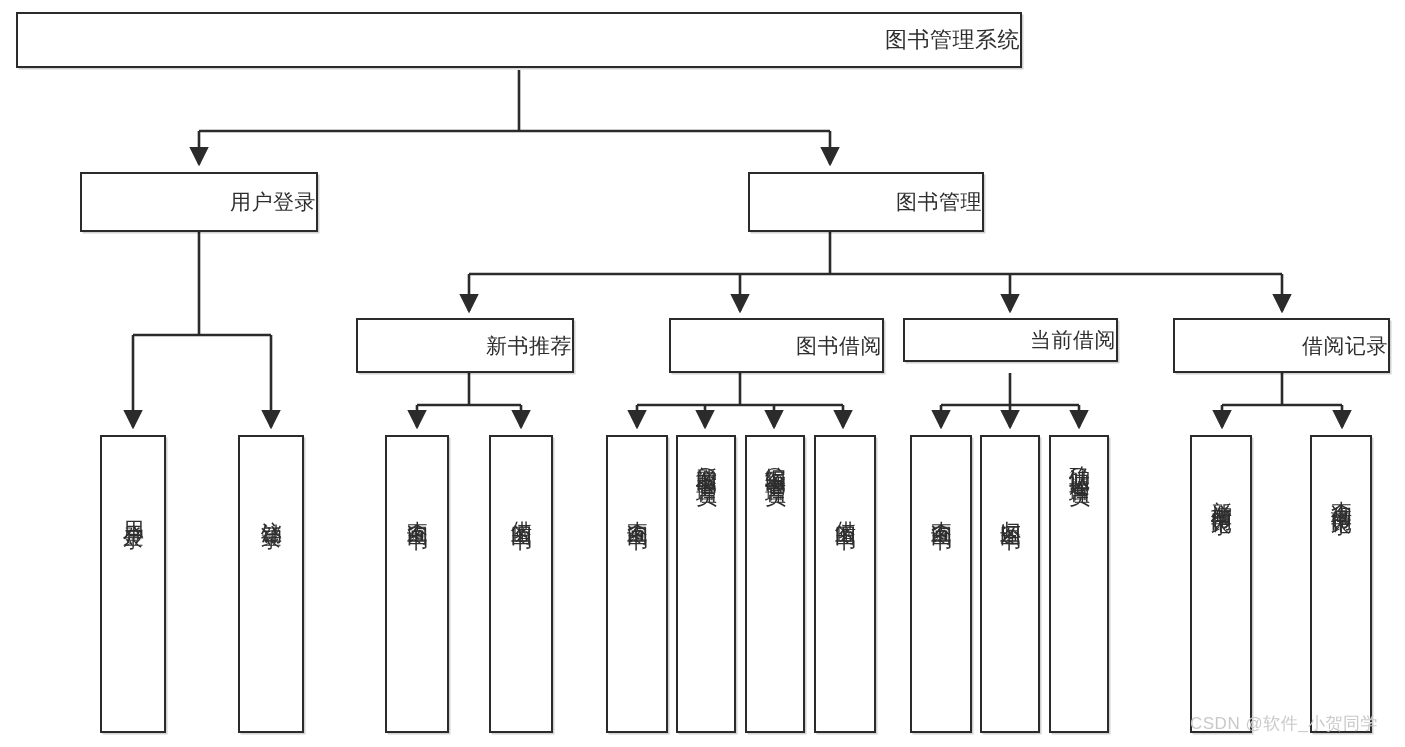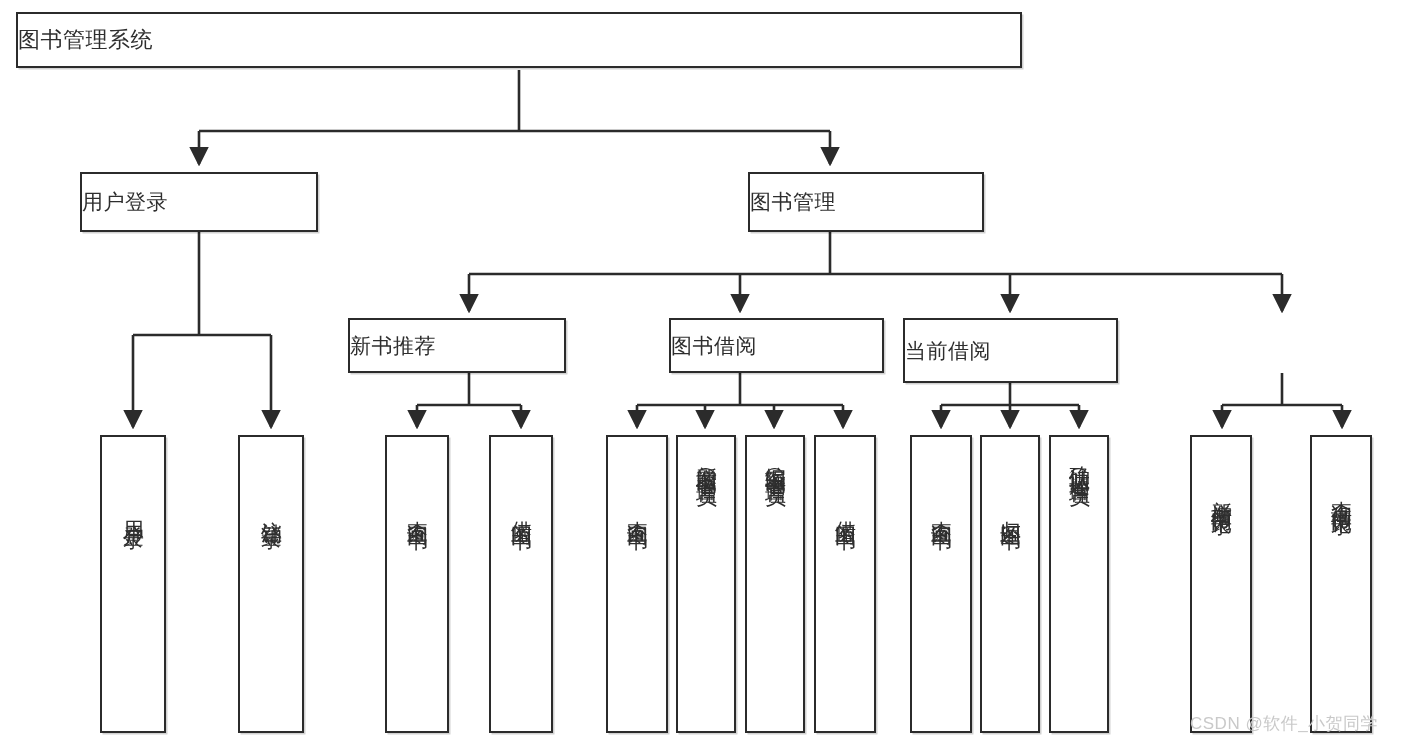--- a/index.html
+++ b/index.html
@@ -22,21 +22,21 @@
     height:747px;
     pointer-events:none;
   }
   .node{
     position:absolute;
     box-sizing:border-box;
     background:#ffffff;
     border:2.4px solid #2b2b2b;
     display:flex;
     align-items:center;
-    justify-content:flex-start;
+    justify-content:flex-end;
     box-shadow:2px 2px 0 -0.5px rgba(0,0,0,0.18);
   }
   .node .label{
     color:#2e2e2e;
     letter-spacing:0.5px;
     white-space:nowrap;
   }
   
   .node.horizontal .label{
     font-size:21px;
@@ -134,32 +134,35 @@
   </div>
 
   <div class="node horizontal" style="left:80px; top:172px; width:238px; height:60px;">
     <span class="label">用户登录</span>
   </div>
 
   <div class="node horizontal" style="left:712px; top:172px; width:236px; height:60px;margin-left:36px;">
     <span class="label">图书管理</span>
   </div>
 
-  <div class="node horizontal" style="left:348px; top:318px; width:218px; height:55px;">
+  <div class="node horizontal" style="left:356px; top:318px; width:218px; height:55px;">
     <span class="label">新书推荐</span>
   </div>
 
   <div class="node horizontal" style="left:633px; top:318px; width:215px; height:55px;margin-left:36px;">
     <span class="label">图书借阅</span>
   </div>
 
-  <div class="node horizontal" style="left:903px; top:318px; width:215px; height:65px;">
+  <div class="node horizontal" style="left:903px; top:318px; width:215px; height:44px;">
     <span class="label">当前借阅</span>
   </div>
 
+  <div class="node horizontal" style="left:1173px; top:318px; width:217px; height:55px;">
+    <span class="label">借阅记录</span>
+  </div>
 
   <div class="node vertical mid" style="left:100px; top:435px; width:66px; height:298px;">
     <span class="label">用户登录</span>
   </div>
 
   <div class="node vertical mid" style="left:238px; top:435px; width:66px; height:298px;">
     <span class="label">注销登录</span>
   </div>
 
   <div class="node vertical mid" style="left:385px; top:435px; width:64px; height:298px;">

